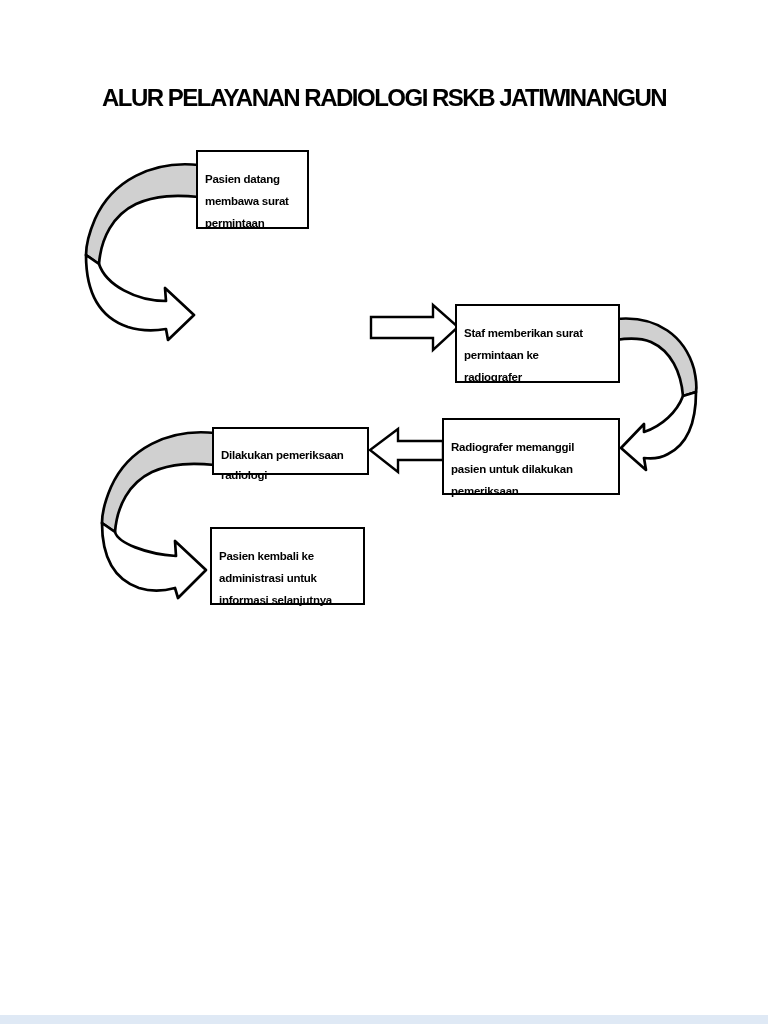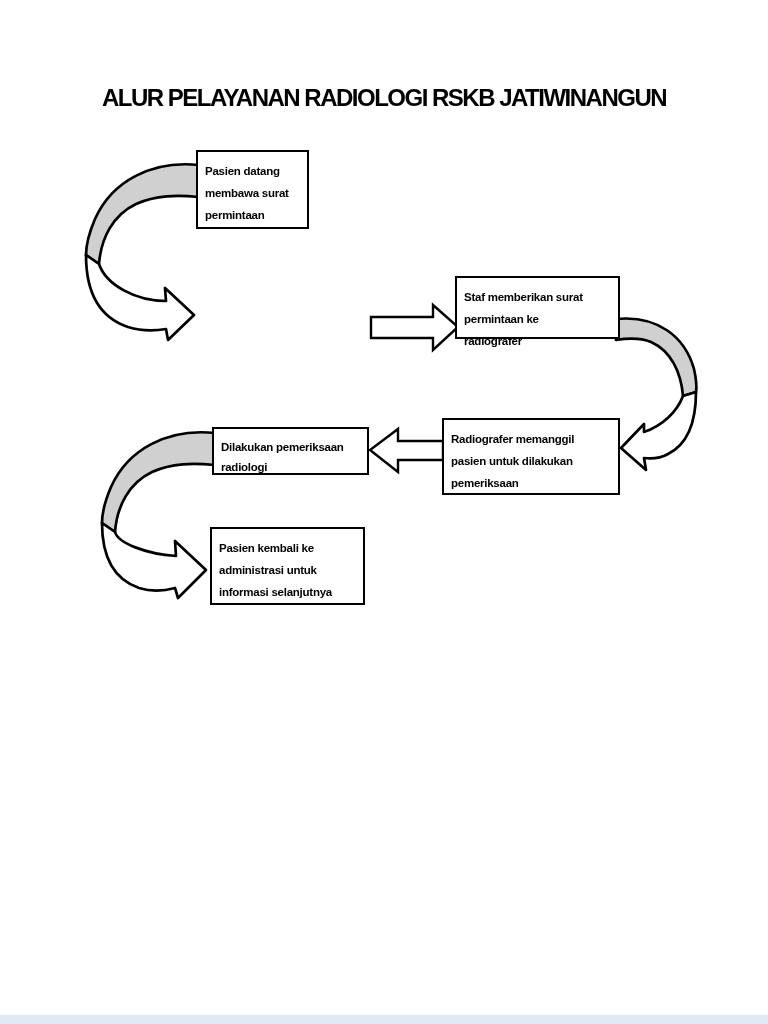--- a/index.html
+++ b/index.html
@@ -39,26 +39,26 @@
   .node {
     position:absolute;
     box-sizing:border-box;
     border:2px solid #000000;
     background:#ffffff;
     color:#000000;
     font-size:11.5px;
     font-weight:bold;
     letter-spacing:-0.25px;
     line-height:22px;
-    padding:8px 7px;
+    padding:16px 7px;
     white-space:pre;
   }
   #node-1 { left:196px; top:150px; width:113px; height:79px; }
   #node-2 { left:194px; top:287px; width:176px; height:94px; }
-  #node-3 { left:455px; top:276px; width:165px; height:63px; }
+  #node-3 { left:455px; top:304px; width:165px; height:79px; }
   #node-4 { left:442px; top:418px; width:178px; height:77px; }
   #node-5 { left:212px; top:427px; width:157px; height:48px; line-height:20px; }
   #node-6 { left:210px; top:527px; width:155px; height:78px; }
   .bottom-strip {
     position:absolute;
     left:0; right:0; bottom:0;
     height:9px;
   }
 </style>
 </head>

